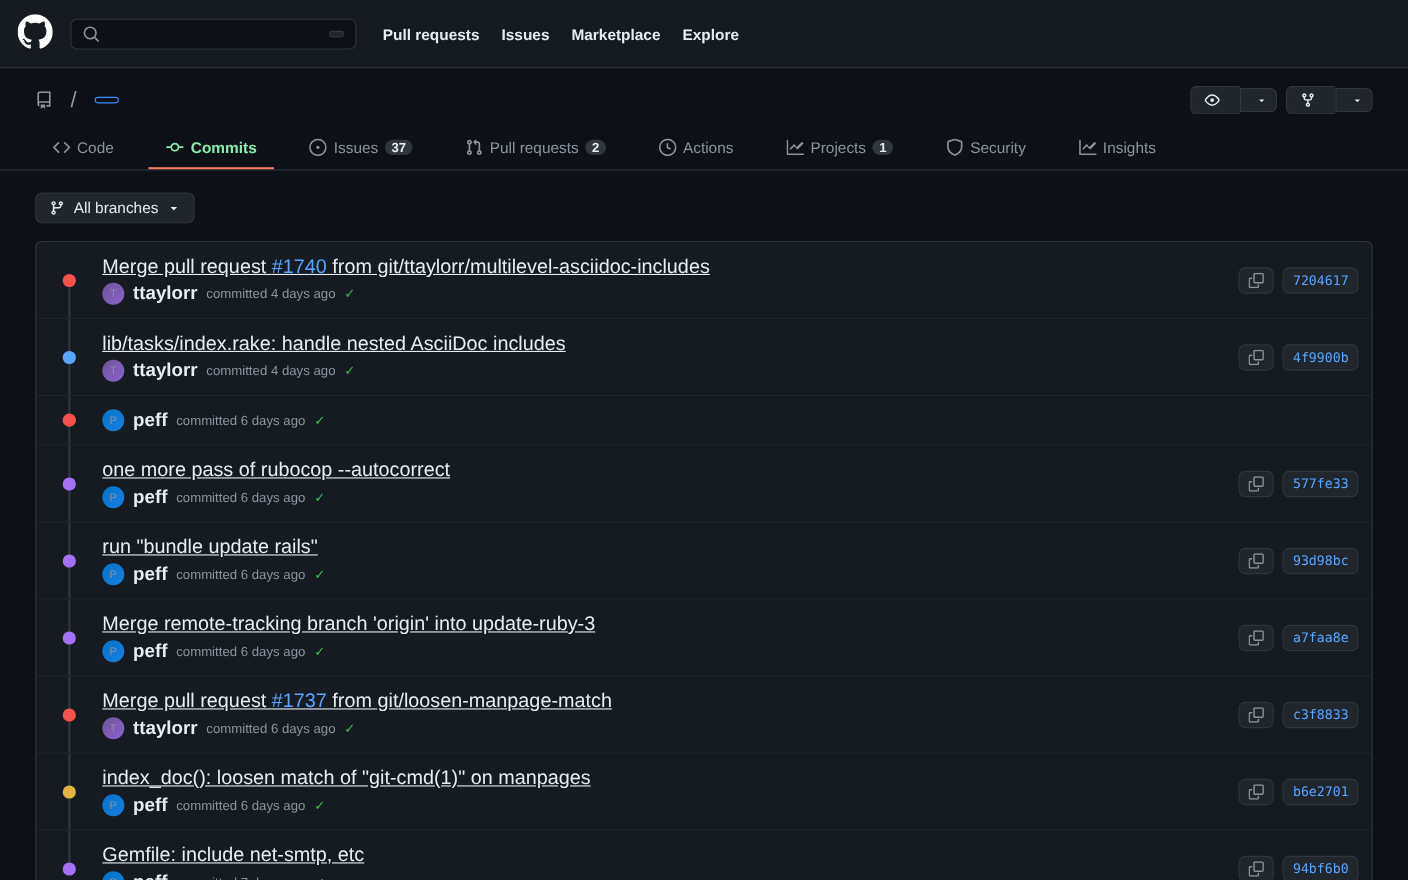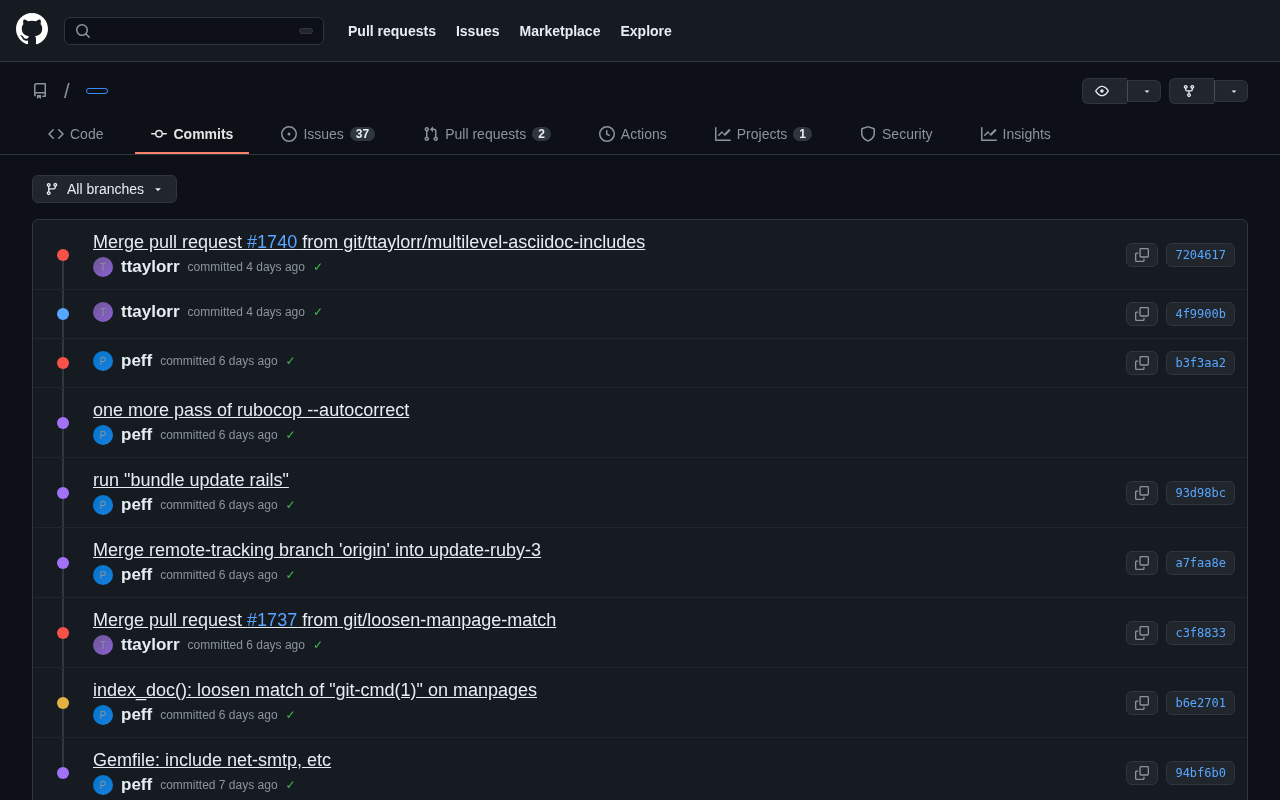--- a/index.html
+++ b/index.html
@@ -127,21 +127,21 @@
       align-items: center;
       gap: 6px;
       padding: 10px 16px;
       color: #8b949e;
       text-decoration: none;
       font-size: 14px;
       border-bottom: 2px solid transparent;
       white-space: nowrap;
       cursor: pointer;
     }
-    .tab-item.active { color: #e5e5e5; border-bottom-color: #f78166; font-weight: 600; }
+    .tab-item.active { color: #86efac; border-bottom-color: #f78166; font-weight: 600; }
     .tab-badge {
       background: #30363d;
       color: #e6edf3;
       border-radius: 20px;
       padding: 0 6px;
       font-size: 12px;
       font-weight: 600;
     }
 
     
@@ -428,20 +428,21 @@
       </button>
       <a href="#" class="hash-link">7204617</a>
     </div>
   </div>
       <div class="commit-row">
     <div class="commit-timeline">
       <div class="timeline-line" style=""></div>
       <div class="timeline-dot" style="background:#58a6ff;"></div>
     </div>
     <div class="commit-body">
+      <div class="commit-message"><span>lib/tasks/index.rake: handle nested AsciiDoc includes</span></div>
       <div class="commit-meta">
         <div class="commit-avatar" style="background: linear-gradient(135deg, #6e5494, #8a63d2);">T</div>
         <span class="commit-author">ttaylorr</span>
         <span>committed 4 days ago</span>
         <span class="check-icon">✓</span>
       </div>
     </div>
     <div class="commit-actions">
       <button class="copy-btn" title="Copy hash">
         <svg width="14" height="14" viewBox="0 0 16 16" fill="currentColor">
@@ -458,44 +459,44 @@
       <div class="timeline-dot" style="background:#f85149;"></div>
     </div>
     <div class="commit-body">
       <div class="commit-meta">
         <div class="commit-avatar" style="background: linear-gradient(135deg, #0075ca, #1a7fe0);">P</div>
         <span class="commit-author">peff</span>
         <span>committed 6 days ago</span>
         <span class="check-icon">✓</span>
       </div>
     </div>
-    <div class="commit-actions">
-      <button class="copy-btn" title="Copy hash">
-        <svg width="14" height="14" viewBox="0 0 16 16" fill="currentColor">
-              <path d="M0 6.75C0 5.784.784 5 1.75 5h1.5a.75.75 0 0 1 0 1.5h-1.5a.25.25 0 0 0-.25.25v7.5c0 .138.112.25.25.25h7.5a.25.25 0 0 0 .25-.25v-1.5a.75.75 0 0 1 1.5 0v1.5A1.75 1.75 0 0 1 9.25 16h-7.5A1.75 1.75 0 0 1 0 14.25Z"></path>
-              <path d="M5 1.75C5 .784 5.784 0 6.75 0h7.5C15.216 0 16 .784 16 1.75v7.5A1.75 1.75 0 0 1 14.25 11h-7.5A1.75 1.75 0 0 1 5 9.25Zm1.75-.25a.25.25 0 0 0-.25.25v7.5c0 .138.112.25.25.25h7.5a.25.25 0 0 0 .25-.25v-7.5a.25.25 0 0 0-.25-.25Z"></path>
-            </svg>
-      </button>
-      <a href="#" class="hash-link">b3f3aa2</a>
-    </div>
   </div>
       <div class="commit-row">
     <div class="commit-timeline">
       <div class="timeline-line" style=""></div>
       <div class="timeline-dot" style="background:#a371f7;"></div>
     </div>
     <div class="commit-body">
       <div class="commit-message"><span>one more pass of rubocop --autocorrect</span></div>
       <div class="commit-meta">
         <div class="commit-avatar" style="background: linear-gradient(135deg, #0075ca, #1a7fe0);">P</div>
         <span class="commit-author">peff</span>
         <span>committed 6 days ago</span>
         <span class="check-icon">✓</span>
       </div>
     </div>
+    <div class="commit-actions">
+      <button class="copy-btn" title="Copy hash">
+        <svg width="14" height="14" viewBox="0 0 16 16" fill="currentColor">
+              <path d="M0 6.75C0 5.784.784 5 1.75 5h1.5a.75.75 0 0 1 0 1.5h-1.5a.25.25 0 0 0-.25.25v7.5c0 .138.112.25.25.25h7.5a.25.25 0 0 0 .25-.25v-1.5a.75.75 0 0 1 1.5 0v1.5A1.75 1.75 0 0 1 9.25 16h-7.5A1.75 1.75 0 0 1 0 14.25Z"></path>
+              <path d="M5 1.75C5 .784 5.784 0 6.75 0h7.5C15.216 0 16 .784 16 1.75v7.5A1.75 1.75 0 0 1 14.25 11h-7.5A1.75 1.75 0 0 1 5 9.25Zm1.75-.25a.25.25 0 0 0-.25.25v7.5c0 .138.112.25.25.25h7.5a.25.25 0 0 0 .25-.25v-7.5a.25.25 0 0 0-.25-.25Z"></path>
+            </svg>
+      </button>
+      <a href="#" class="hash-link">577fe33</a>
+    </div>
   </div>
       <div class="commit-row">
     <div class="commit-timeline">
       <div class="timeline-line" style=""></div>
       <div class="timeline-dot" style="background:#a371f7;"></div>
     </div>
     <div class="commit-body">
       <div class="commit-message"><span>run "bundle update rails"</span></div>
       <div class="commit-meta">
         <div class="commit-avatar" style="background: linear-gradient(135deg, #0075ca, #1a7fe0);">P</div>

